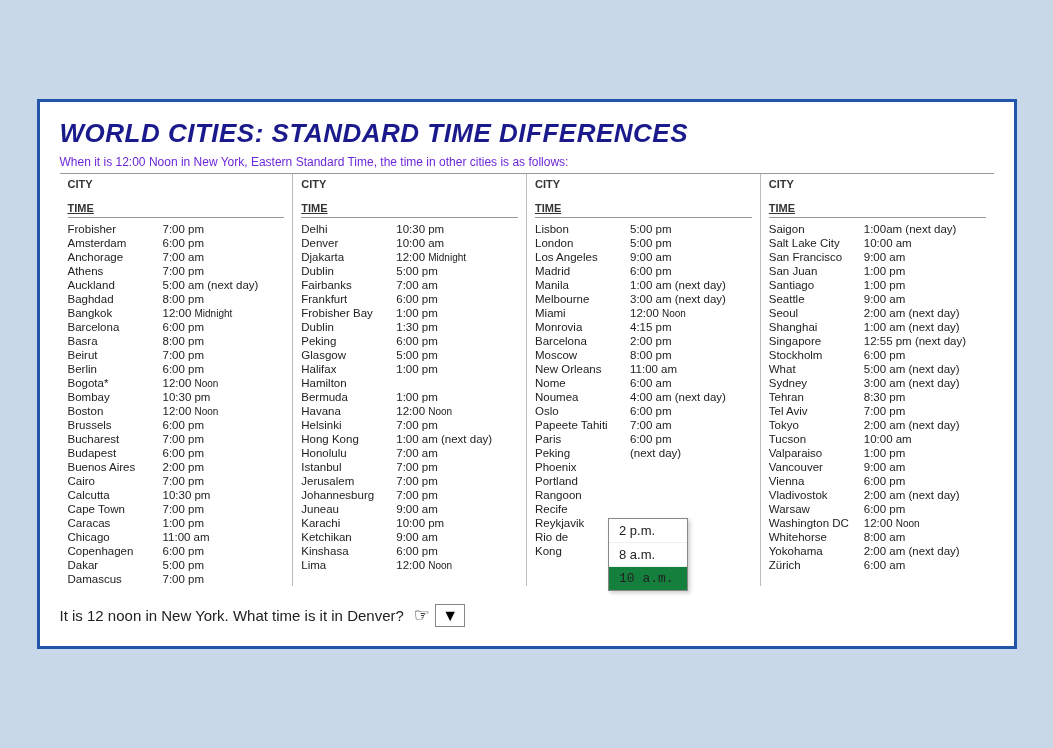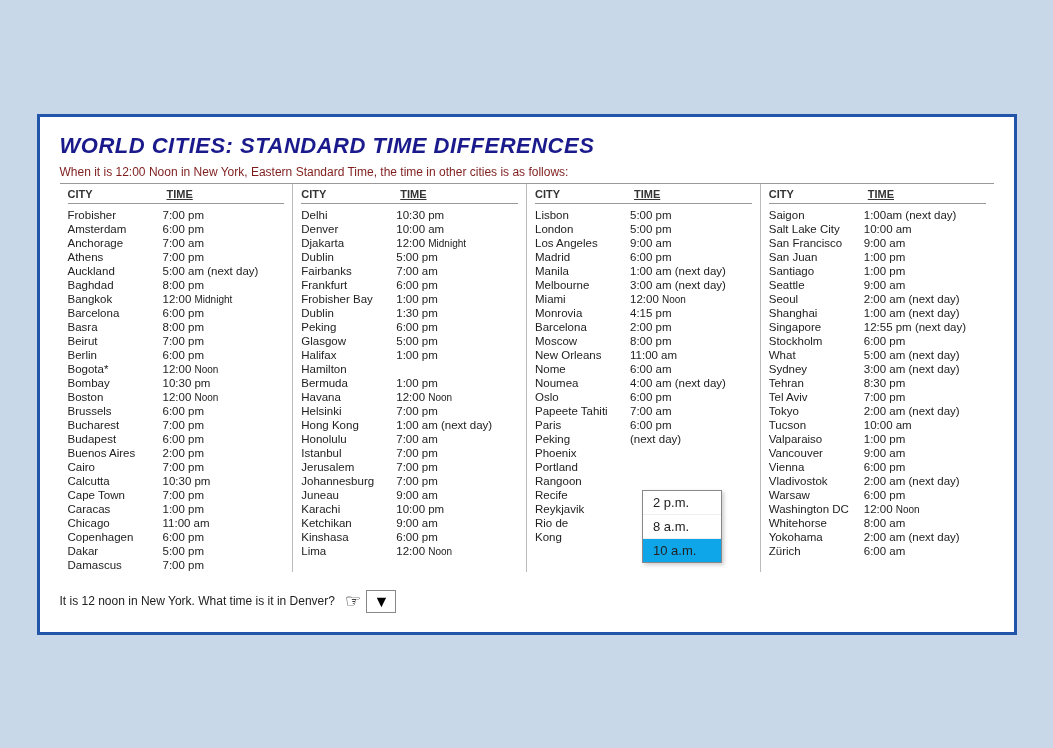--- a/index.html
+++ b/index.html
@@ -14,51 +14,52 @@
       width: 1053px;
     }
     .main-container {
       background: white;
       border: 3px solid #2255aa;
       padding: 16px 20px 20px 20px;
       width: 980px;
       max-width: 980px;
     }
     .title {
-      font-size: 22px;
+      font-size: 26px;
       font-weight: 900;
       font-style: italic;
       color: #1a1a8c;
       margin-bottom: 6px;
       letter-spacing: 0.5px;
     }
     .subtitle {
       font-size: 12px;
-      color: #7f1d1d;
+      color: #6d28d9;
       margin-bottom: 4px;
     }
     .table-area {
       display: flex;
       gap: 0;
       border-top: 1px solid #999;
     }
     .column-group {
       flex: 1;
       border-right: 1px solid #bbb;
       padding: 0 8px;
     }
     .column-group:last-child {
       border-right: none;
     }
     .col-header-row {
       display: flex;
-      gap: 4px;
+      gap: 12px;
       padding: 4px 0 3px 0;
       border-bottom: 1px solid #999;
       margin-bottom: 4px;
+      flex-direction: column;
     }
     .col-header-city {
       font-weight: bold;
       font-size: 11px;
       color: #333;
       width: 95px;
       flex-shrink: 0;
     }
     .col-header-time {
       font-weight: bold;
@@ -83,35 +84,36 @@
       color: #222;
       flex: 1;
     }
     .bottom-section {
       margin-top: 18px;
       display: flex;
       align-items: center;
       gap: 10px;
     }
     .question-text {
-      font-size: 12px;
+      font-size: 15px;
       color: #222;
     }
     .dropdown-item {
       padding: 4px 10px;
       font-size: 13px;
       color: #222;
       cursor: pointer;
       border-bottom: 1px solid #eee;
     }
     .dropdown-item:last-child {
       border-bottom: none;
     }
     .dropdown-item.selected {
-      background: #0ea5e9;
+      background: #15803d;
+      font-family: Liberation Mono, monospace;
     }
     .cursor-icon {
       font-size: 18px;
       margin-right: 2px;
     }
   </style>
 </head>
 <body>
 
 <div class="main-container">
@@ -560,17 +562,17 @@
 
   <div class="bottom-section">
     <span class="question-text">It is 12 noon in New York. What time is it in Denver?</span>
     <div style="position:relative; display:inline-block;">
       <span class="cursor-icon">☞</span>
       <span style="font-size:16px; border:1px solid #888; padding:2px 6px; background:white; cursor:pointer;">▼</span>
     </div>
   </div>
 </div>
 
-<div style="position:fixed; left:608px; top:490px; z-index:100; border:1px solid #888; background:white; min-width:80px; box-shadow:2px 2px 4px rgba(0,0,0,0.2);margin-left:34px;">
+<div style="position:fixed; left:608px; top:518px; z-index:100; border:1px solid #888; background:white; min-width:80px; box-shadow:2px 2px 4px rgba(0,0,0,0.2);">
   <div class="dropdown-item">2 p.m.</div>
   <div class="dropdown-item">8 a.m.</div>
   <div class="dropdown-item selected">10 a.m.</div>
 </div>
 
 </body></html>

